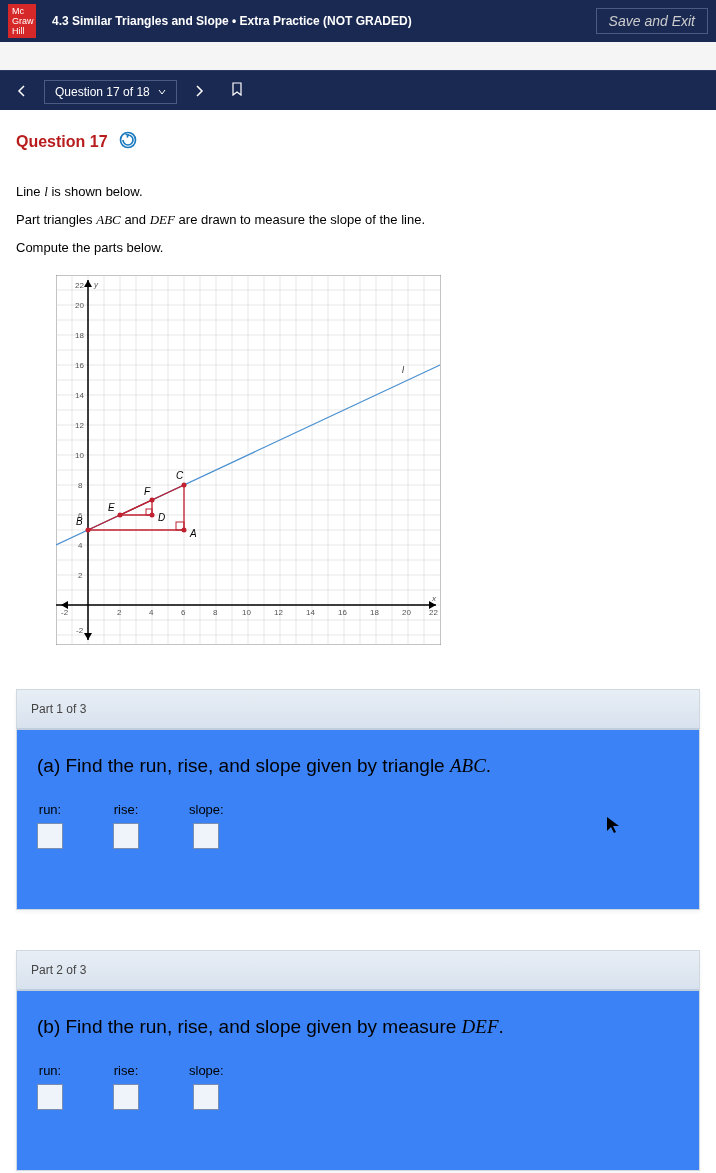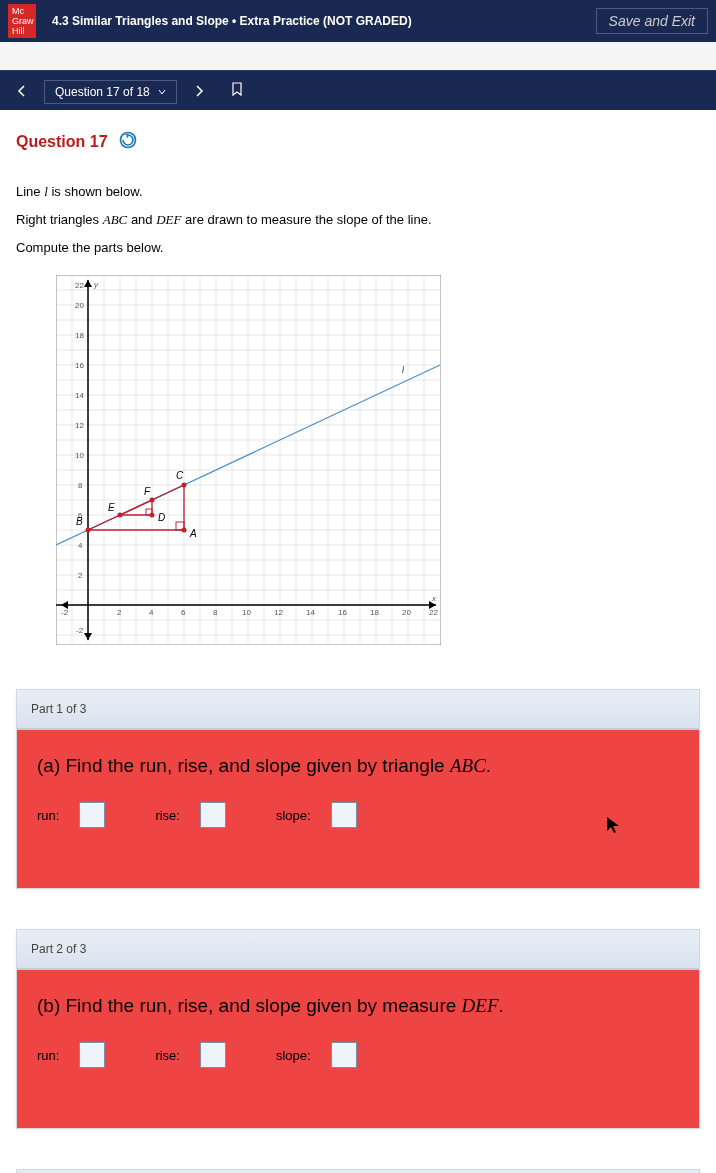--- a/index.html
+++ b/index.html
@@ -81,21 +81,21 @@
     .reset-icon svg { width: 20px; height: 20px; }
     .question-text { font-size: 13px; margin-bottom: 12px; color: #000000; }
     .question-text .ital { font-style: italic; font-family: 'Times New Roman', serif; }
     .question-text .math { font-style: italic; font-family: 'Times New Roman', serif; }
     .graph-box {
       margin: 20px 0 20px 40px;
     }
     .part-card {
       margin-top: 40px;
       border: 1px solid #d0d8e0;
-      background: #ef4444;
+      background: #3b82f6;
       box-shadow: 0 2px 4px rgba(0,0,0,0.05);
     }
     .part-header {
       background: linear-gradient(#e8eef5, #d8e2ee);
       padding: 12px 14px;
       font-size: 12px;
       color: #444;
       border-bottom: 2px solid #c0cddc;
     }
     .part-body {
@@ -104,22 +104,23 @@
     .part-prompt { font-size: 19px; margin-bottom: 25px; }
     .part-prompt .math { font-style: italic; font-family: 'Times New Roman', serif; }
     .inputs-row {
       display: flex;
       gap: 50px;
       align-items: center;
     }
     .input-group {
       display: flex;
       align-items: center;
-      gap: 20px;
+      gap: 6px;
       font-size: 13px;
+      flex-direction: column;
     }
     .answer-box {
       width: 26px;
       height: 26px;
       border: 1px solid #7a8fb0;
       background: #eef4fa;
       text-align: center;
       font-size: 13px;
     }
     .cursor {
@@ -175,21 +176,21 @@
           <path d="M12 6 A6 6 0 1 1 6 12" stroke="#1a7abf" stroke-width="2" fill="none"></path>
           <path d="M9 5 L12 6 L11 9" stroke="#1a7abf" stroke-width="2" fill="none"></path>
         </svg>
     </span>
   </div>
 
   <p class="question-text">
     <span>Line </span><span class="ital">l</span><span> is shown below.</span>
   </p>
   <p class="question-text">
-    <span>Right triangles </span><span class="math">ABC</span><span> and </span><span class="math">DEF</span><span> are drawn to measure the slope of the line.</span>
+    <span>Part triangles </span><span class="math">ABC</span><span> and </span><span class="math">DEF</span><span> are drawn to measure the slope of the line.</span>
   </p>
   <p class="question-text">Compute the parts below.</p>
 
   <div class="graph-box">
     <svg width="385" height="370" viewBox="0 0 385 370">
       <rect x="0" y="0" width="385" height="370" fill="white" stroke="#888" stroke-width="1"></rect>
 
       <g stroke="#ccc" stroke-width="0.5">
         <line x1="16" y1="0" x2="16" y2="370"></line>
           <line x1="32" y1="0" x2="32" y2="370"></line>

